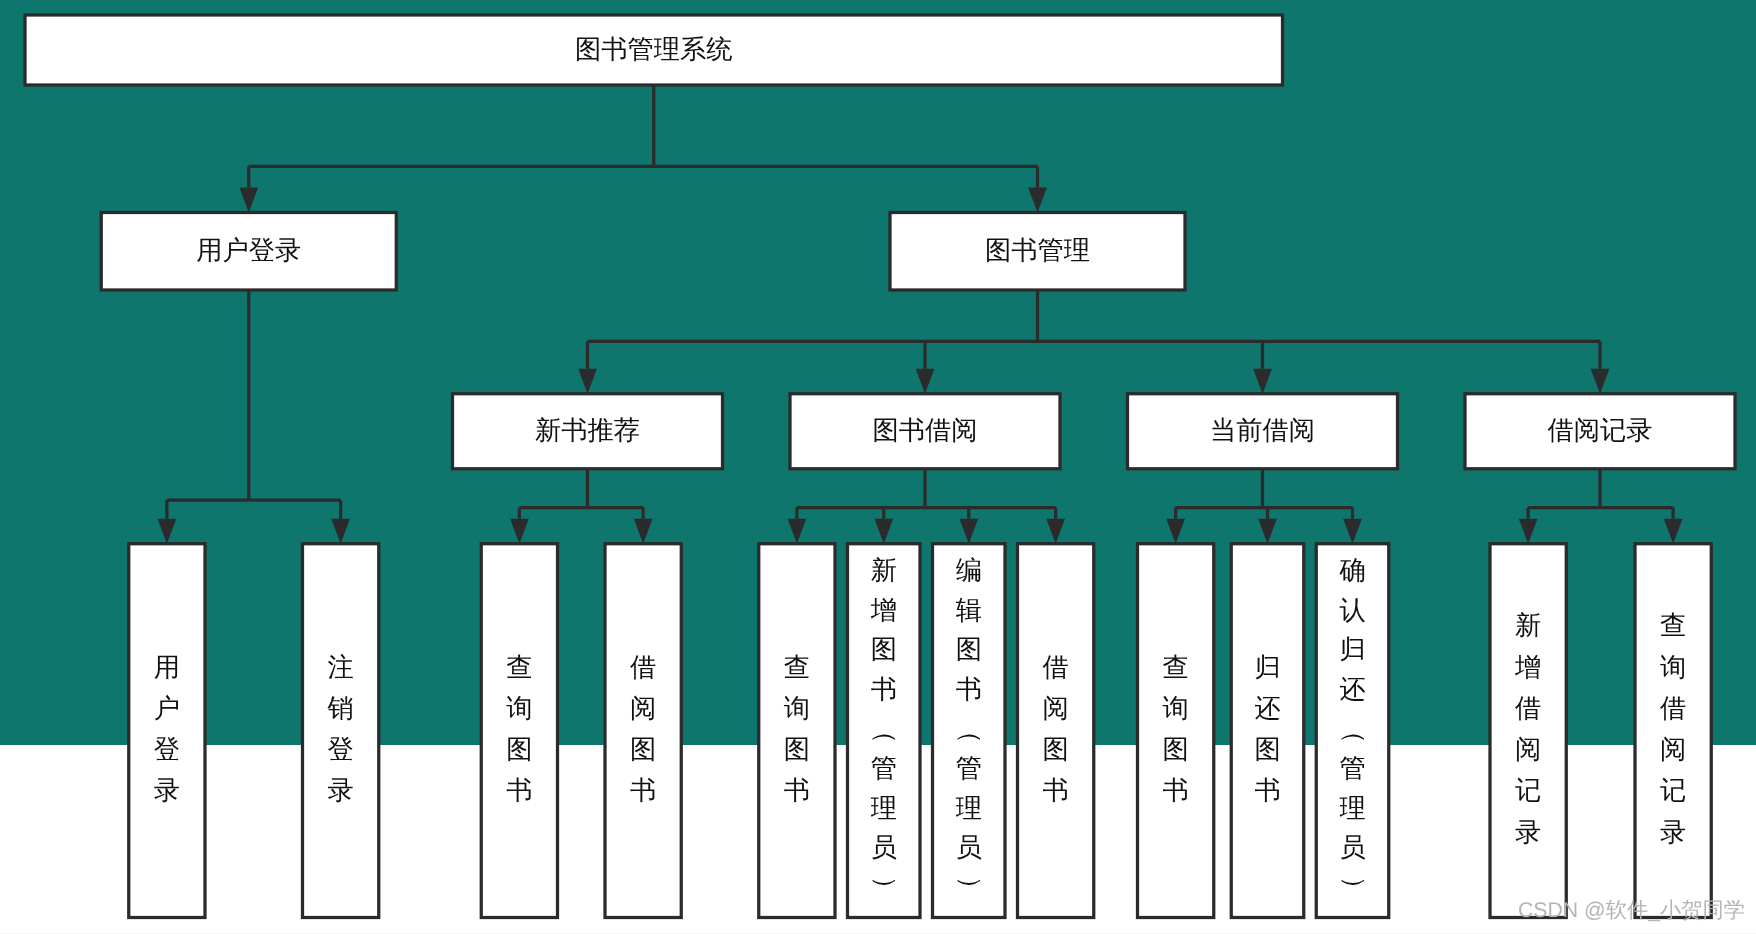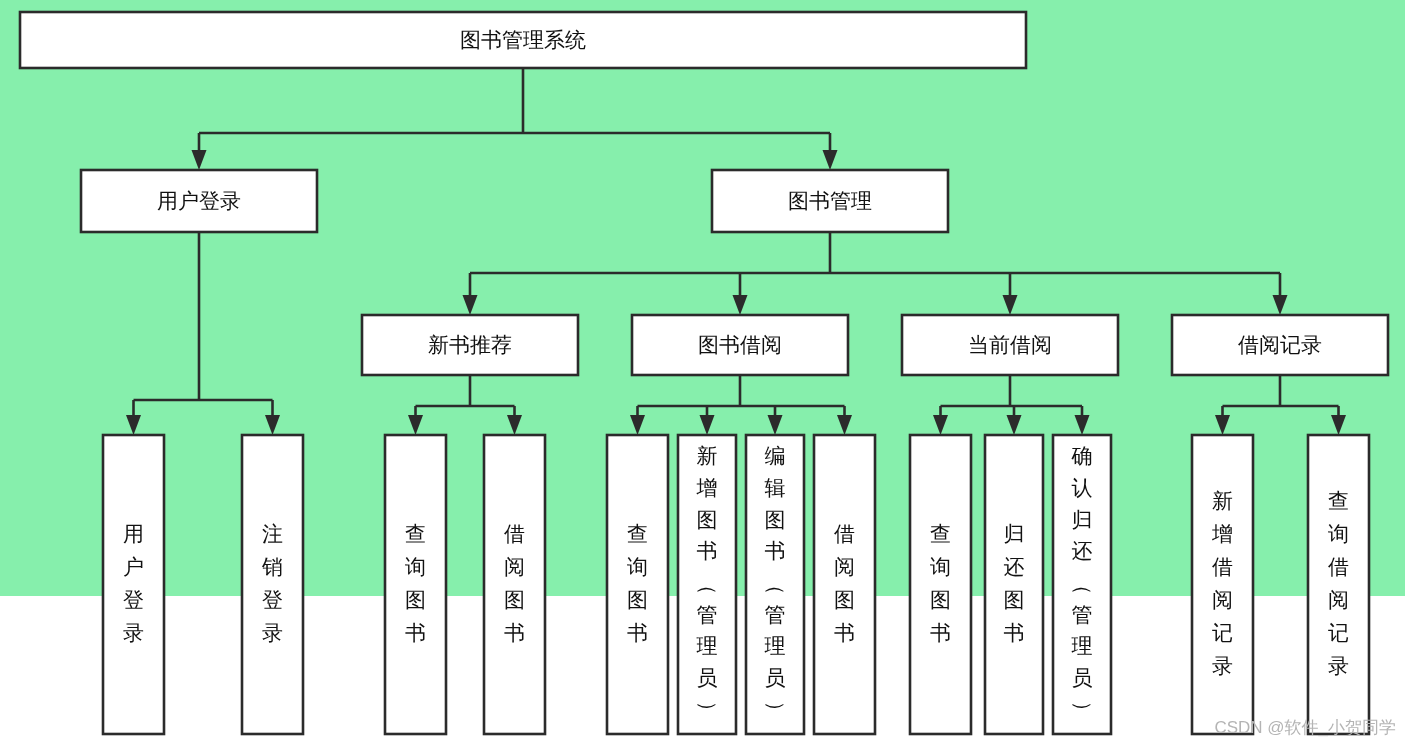--- a/index.html
+++ b/index.html
@@ -11,21 +11,21 @@
   body {
     width: 1405px;
     height: 747px;
     font-family: "Liberation Sans", "DejaVu Sans", sans-serif;
     overflow: hidden;
   }
   #diagram-root {
     position: relative;
     width: 1405px;
     height: 596px;
-    background: #86efac;
+    background: #0f766e;
   }
   svg.diagram-canvas {
     position: absolute;
     left: 0;
     top: 0;
     width: 1405px;
     height: 747px;
     display: block;
   }
   .node-rect {

